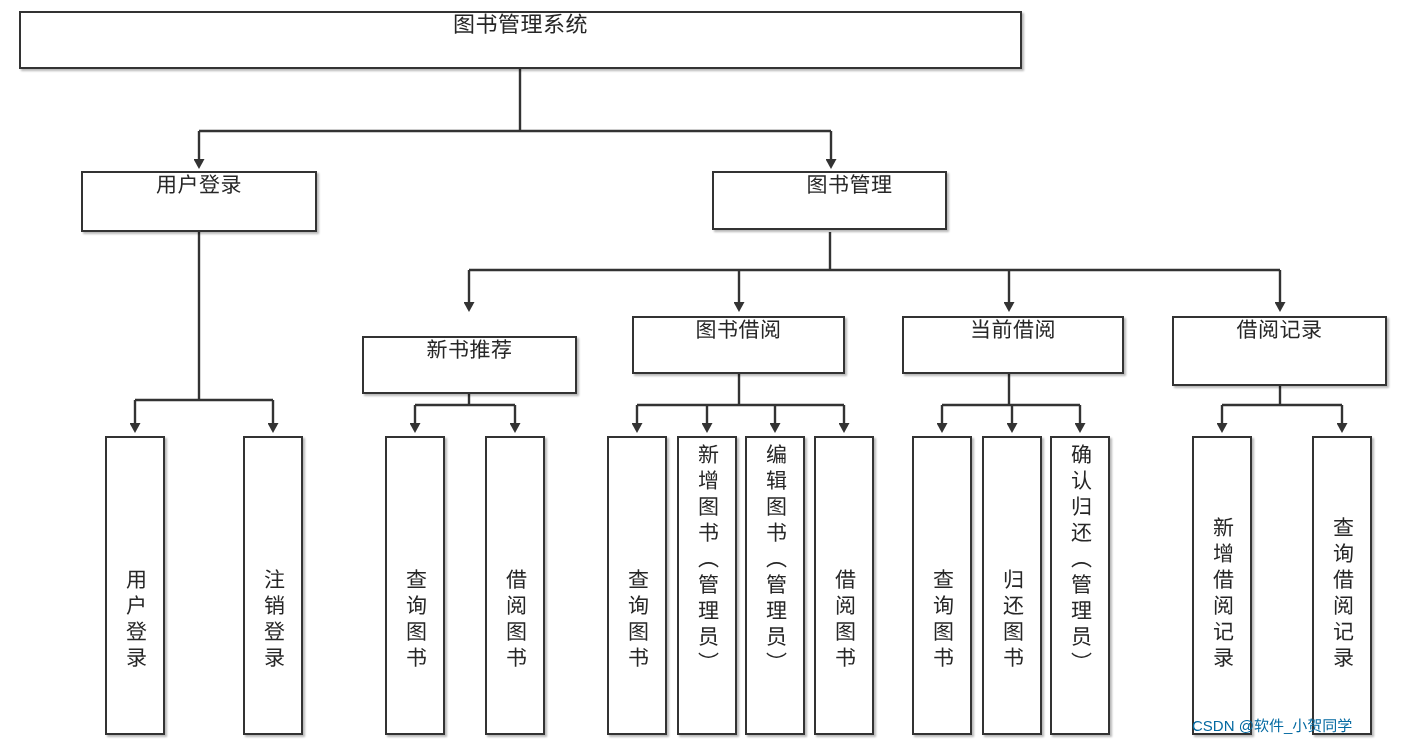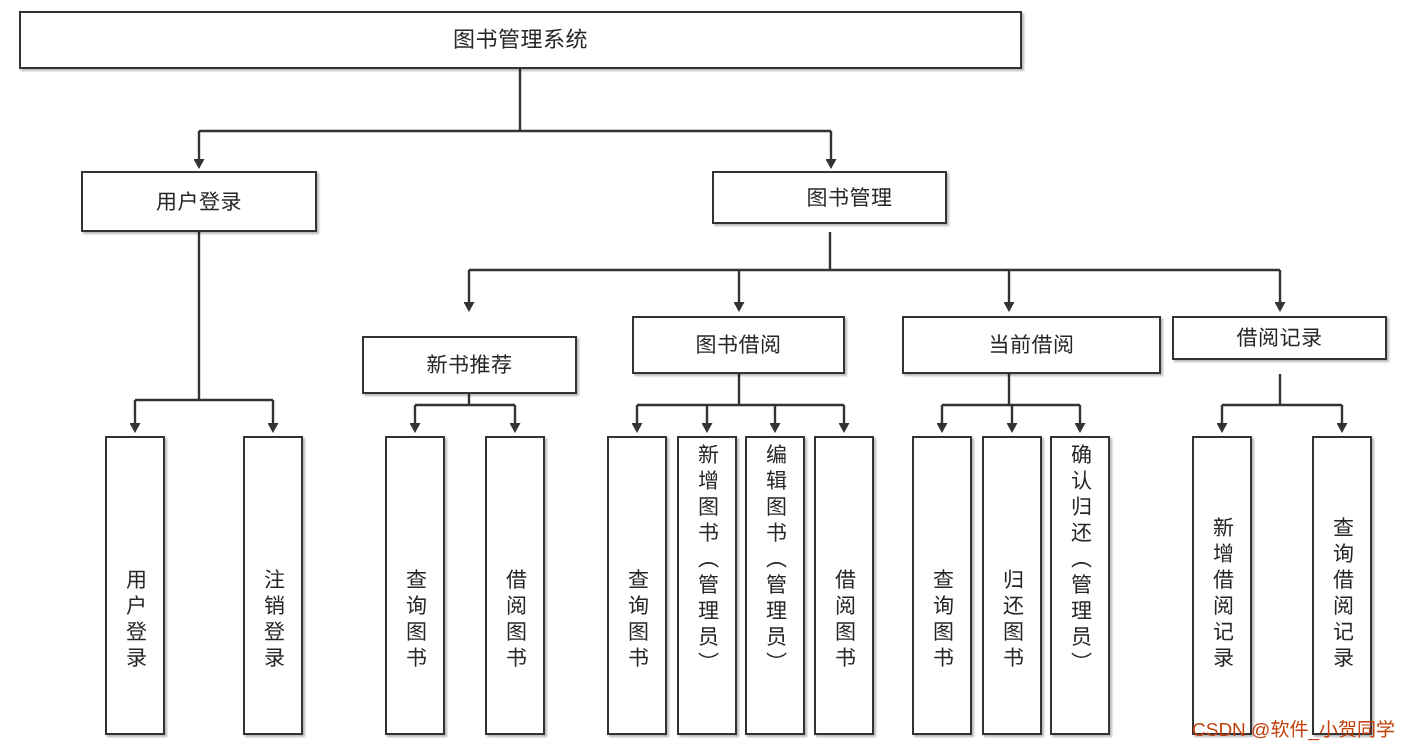--- a/index.html
+++ b/index.html
@@ -30,21 +30,21 @@
   }
   
   .node {
     position: absolute;
     z-index: 2;
     box-sizing: border-box;
     background: #ffffff;
     border: 2px solid #333333;
     box-shadow: 2px 2px 2px rgba(0, 0, 0, 0.28);
     display: flex;
-    align-items: center;
+    align-items: flex-start;
     justify-content: center;
   }
   .node .label {
     color: #262626;
     letter-spacing: 0.5px;
     line-height: 1.12;
     white-space: nowrap;
   }
   
   .node.h .label {
@@ -71,22 +71,22 @@
     letter-spacing: 5px;
     line-height: 1;
     white-space: nowrap;
   }
   
   #watermark {
     position: absolute;
     z-index: 3;
     left: 1192px;
     top: 714px;
-    font-size: 19px;
-    color: #c2410c;
+    font-size: 15px;
+    color: #0369a1;
     white-space: nowrap;
     pointer-events: none;
   }
 </style>
 </head>
 <body>
 
 <div id="canvas">
 
   <svg id="wires" viewBox="0 0 1405 747" xmlns="http://www.w3.org/2000/svg">
@@ -140,34 +140,34 @@
     </g>
   </svg>
 
   <div class="node h root" style="left: 19px; top: 11px; width: 1003px; height: 58px;">
     <span class="label">图书管理系统</span>
   </div>
 
   <div class="node h" style="left: 81px; top: 171px; width: 236px; height: 61px;">
     <span class="label">用户登录</span>
   </div>
-  <div class="node h" style="left: 712px; top: 171px; width: 235px; height: 53px; padding-left: 40px;">
+  <div class="node h" style="left: 712px; top: 171px; width: 235px; height: 59px; padding-left: 40px;">
     <span class="label">图书管理</span>
   </div>
 
   <div class="node h" style="left: 362px; top: 316px; width: 215px; height: 58px; margin-top: 20px;">
     <span class="label">新书推荐</span>
   </div>
   <div class="node h" style="left: 632px; top: 316px; width: 213px; height: 58px;">
     <span class="label">图书借阅</span>
   </div>
-  <div class="node h" style="left: 902px; top: 316px; width: 259px; height: 58px;">
+  <div class="node h" style="left: 902px; top: 316px; width: 222px; height: 58px;">
     <span class="label">当前借阅</span>
   </div>
-  <div class="node h" style="left: 1172px; top: 316px; width: 215px; height: 44px;">
+  <div class="node h" style="left: 1172px; top: 316px; width: 215px; height: 70px;">
     <span class="label">借阅记录</span>
   </div>
 
   <div class="node leaf anchor-bottom" style="left: 105px; top: 436px; width: 60px; height: 299px;">
     <span class="label">用户登录</span>
   </div>
   <div class="node leaf anchor-bottom" style="left: 243px; top: 436px; width: 60px; height: 299px;">
     <span class="label">注销登录</span>
   </div>
   <div class="node leaf anchor-bottom" style="left: 385px; top: 436px; width: 60px; height: 299px;">

